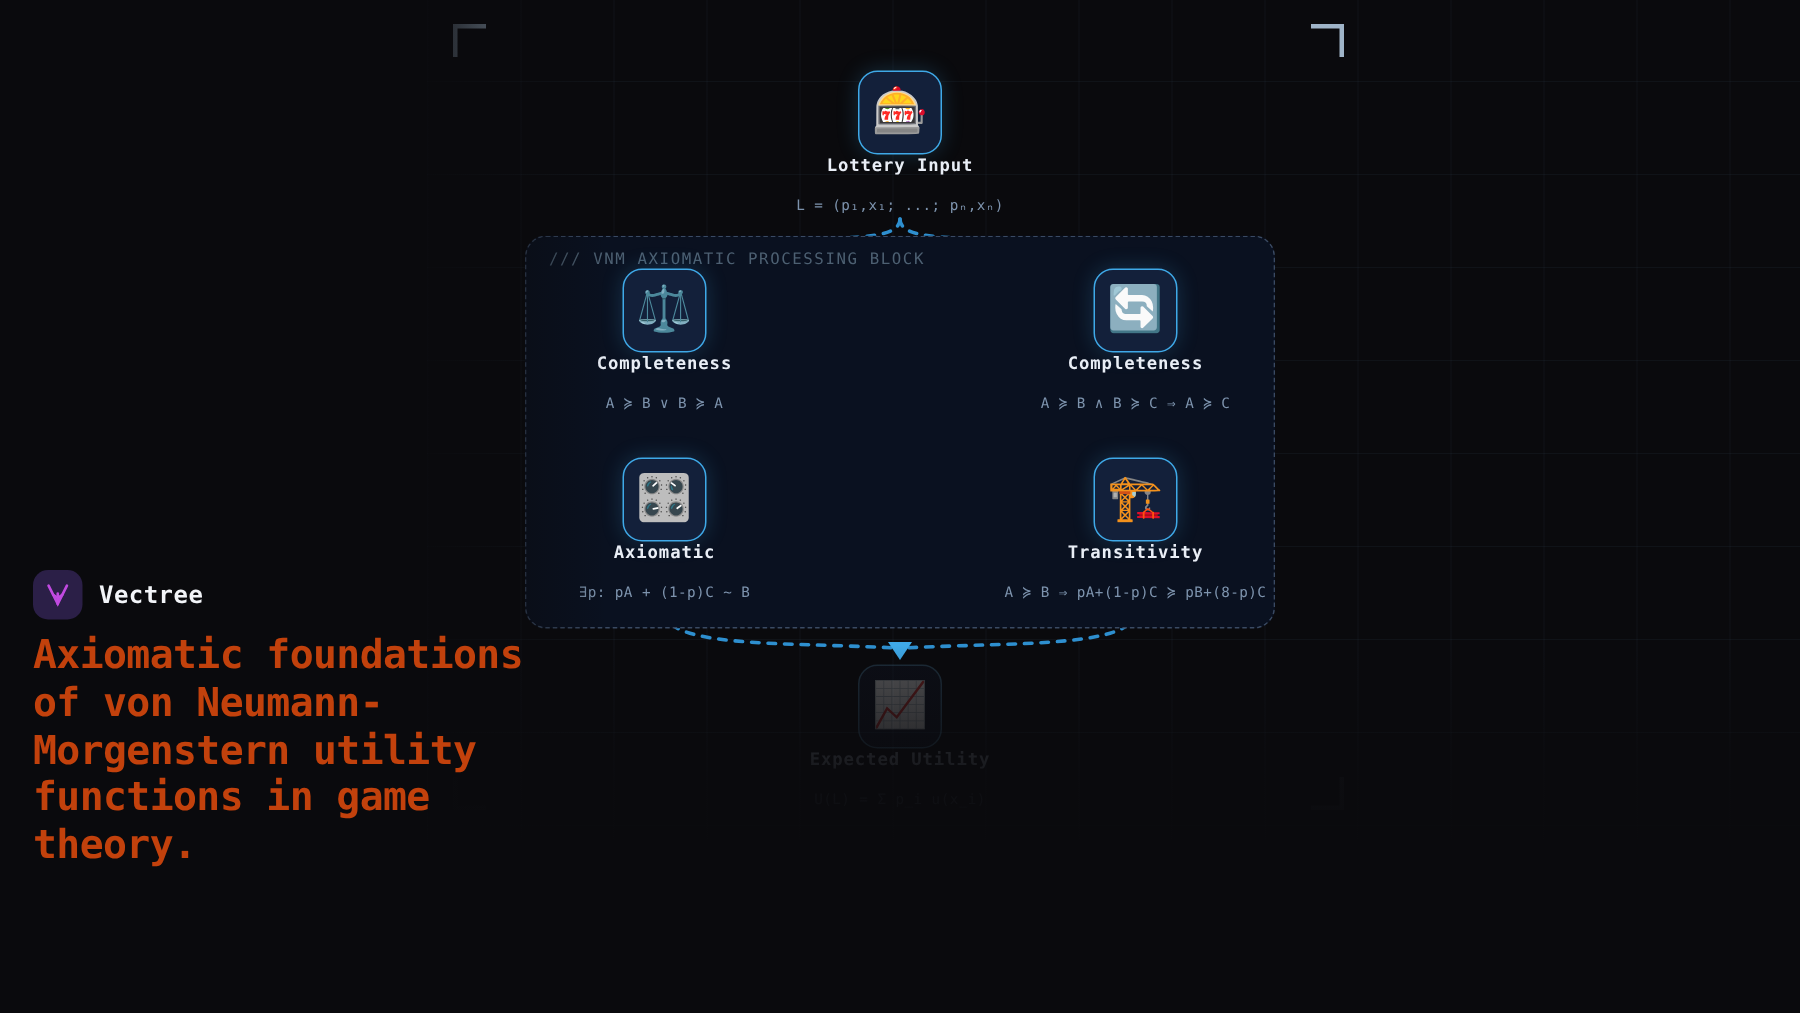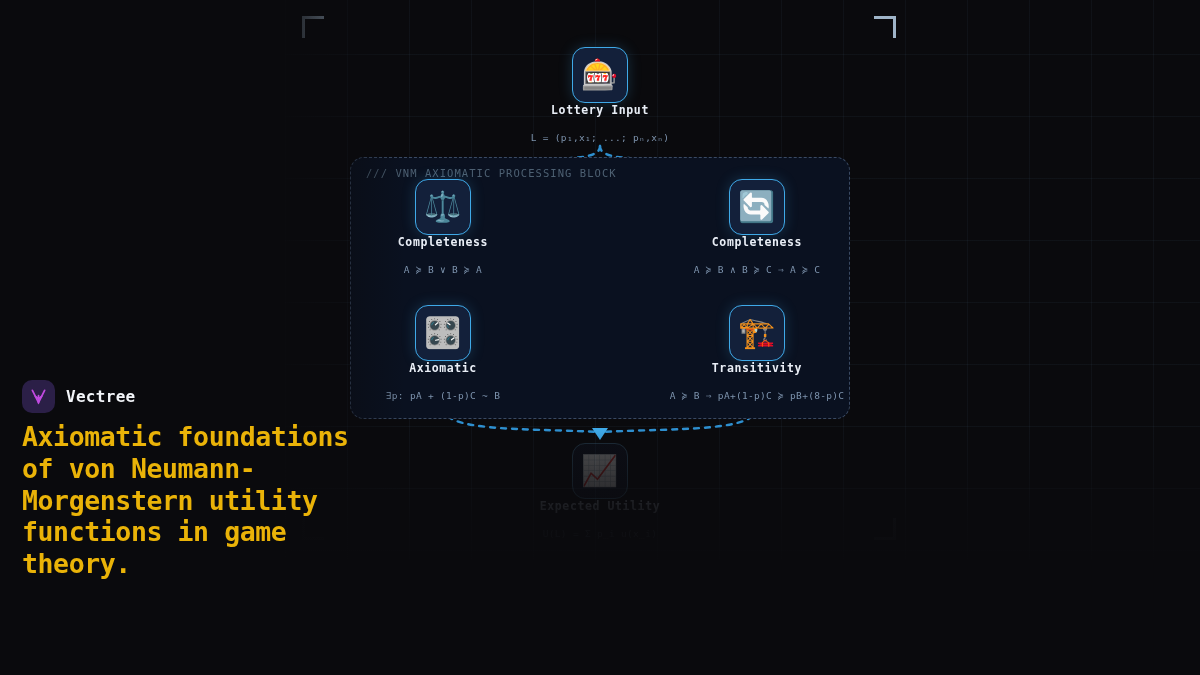--- a/index.html
+++ b/index.html
@@ -84,21 +84,21 @@
   .brand .mark {
     width:33px; height:33px; border-radius:10px;
     background:#2b1f47; display:flex; align-items:center; justify-content:center;
   }
   .brand .mark svg { display:block; }
   .brand .name { font-size:16px; font-weight:bold; color:#f2f4f8; letter-spacing:.3px; }
 
   .headline {
     position:absolute; left:22px; top:421px; width:330px;
     font-size:26.5px; line-height:1.2; font-weight:bold;
-    color:#eab308; letter-spacing:-0.4px;
+    color:#c2410c; letter-spacing:-0.4px;
   }
 
   .url {
     position:absolute; left:386px; top:624px;
     font-size:12.5px; color:#4e5563; letter-spacing:.15px; white-space:nowrap;
   }
 </style>
 </head>
 <body>
 

